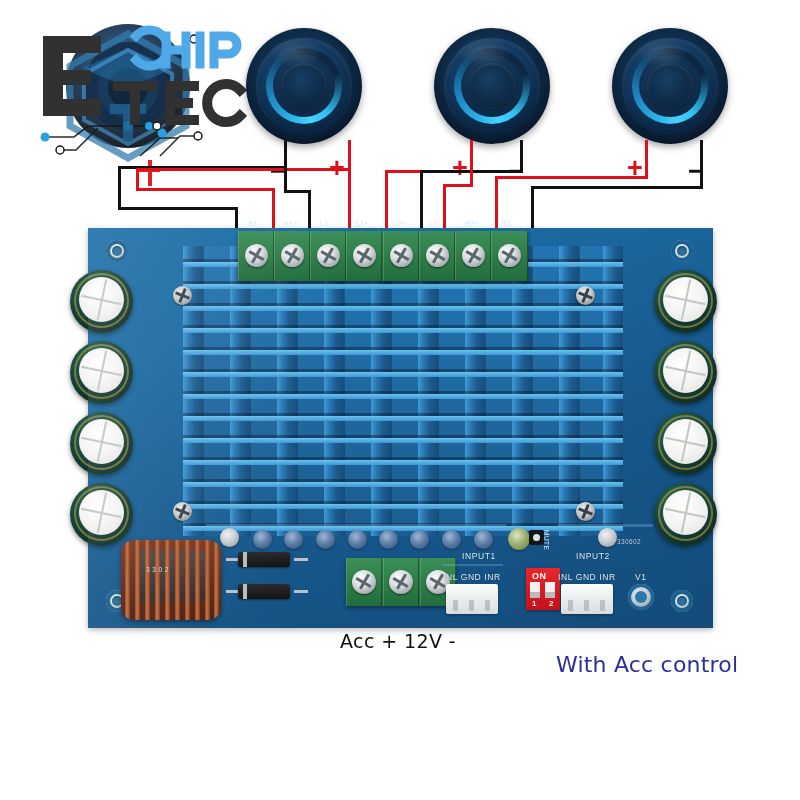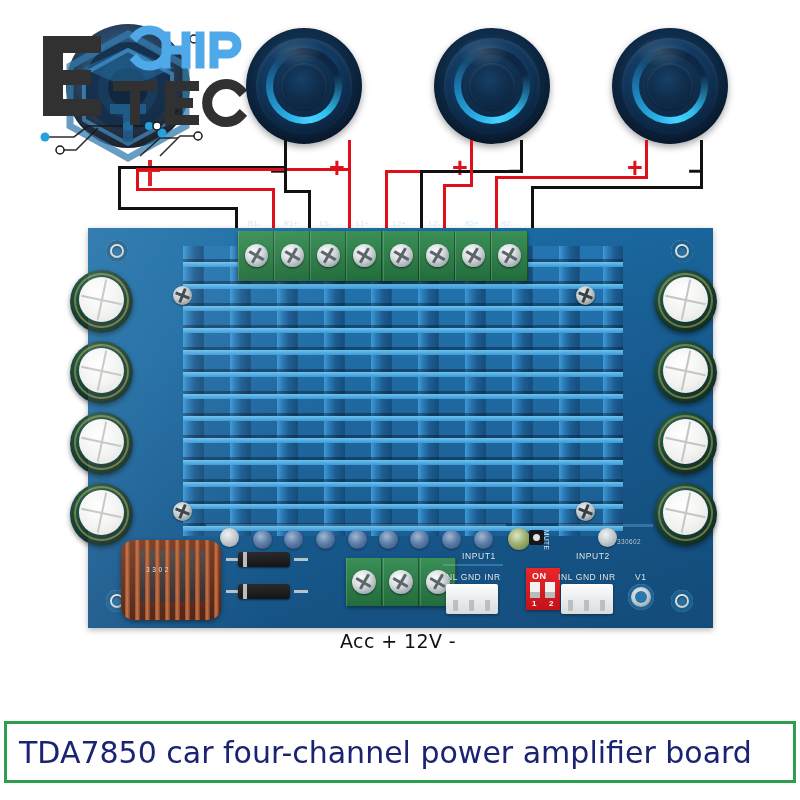--- a/index.html
+++ b/index.html
@@ -491,17 +491,15 @@
     <div class="vol" style="left:540px;top:356px;"></div>
 
     <div class="silk small" style="left:529px;top:310px;">330602</div>
 
     <div class="trace" style="left:118px;top:296px;width:300px;height:3px;"></div>
     <div class="trace" style="left:470px;top:296px;width:95px;height:3px;"></div>
     <div class="trace" style="left:355px;top:336px;width:60px;height:2px;"></div>
   </div>
 
   <div class="cap-acc">Acc  + 12V -</div>
-
-  <div class="banner">
-    <span>TDA7850 car four-channel power amplifier board</span>
-  </div>
+  <div class="cap-with">With Acc control</div>
+
 </div>
 
 </body></html>

